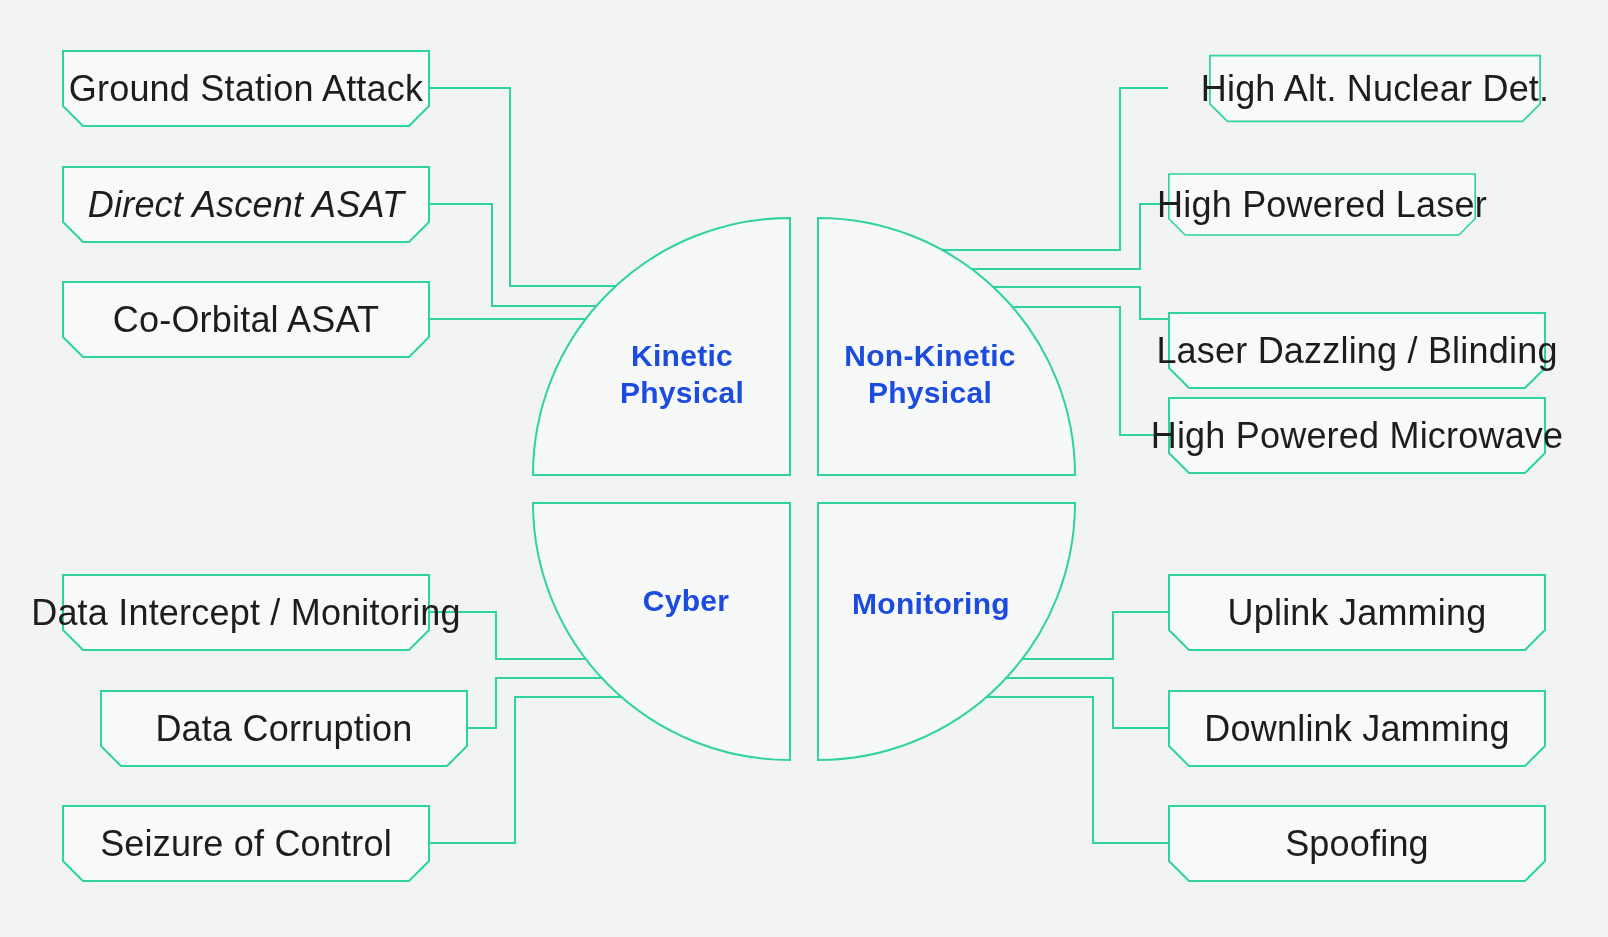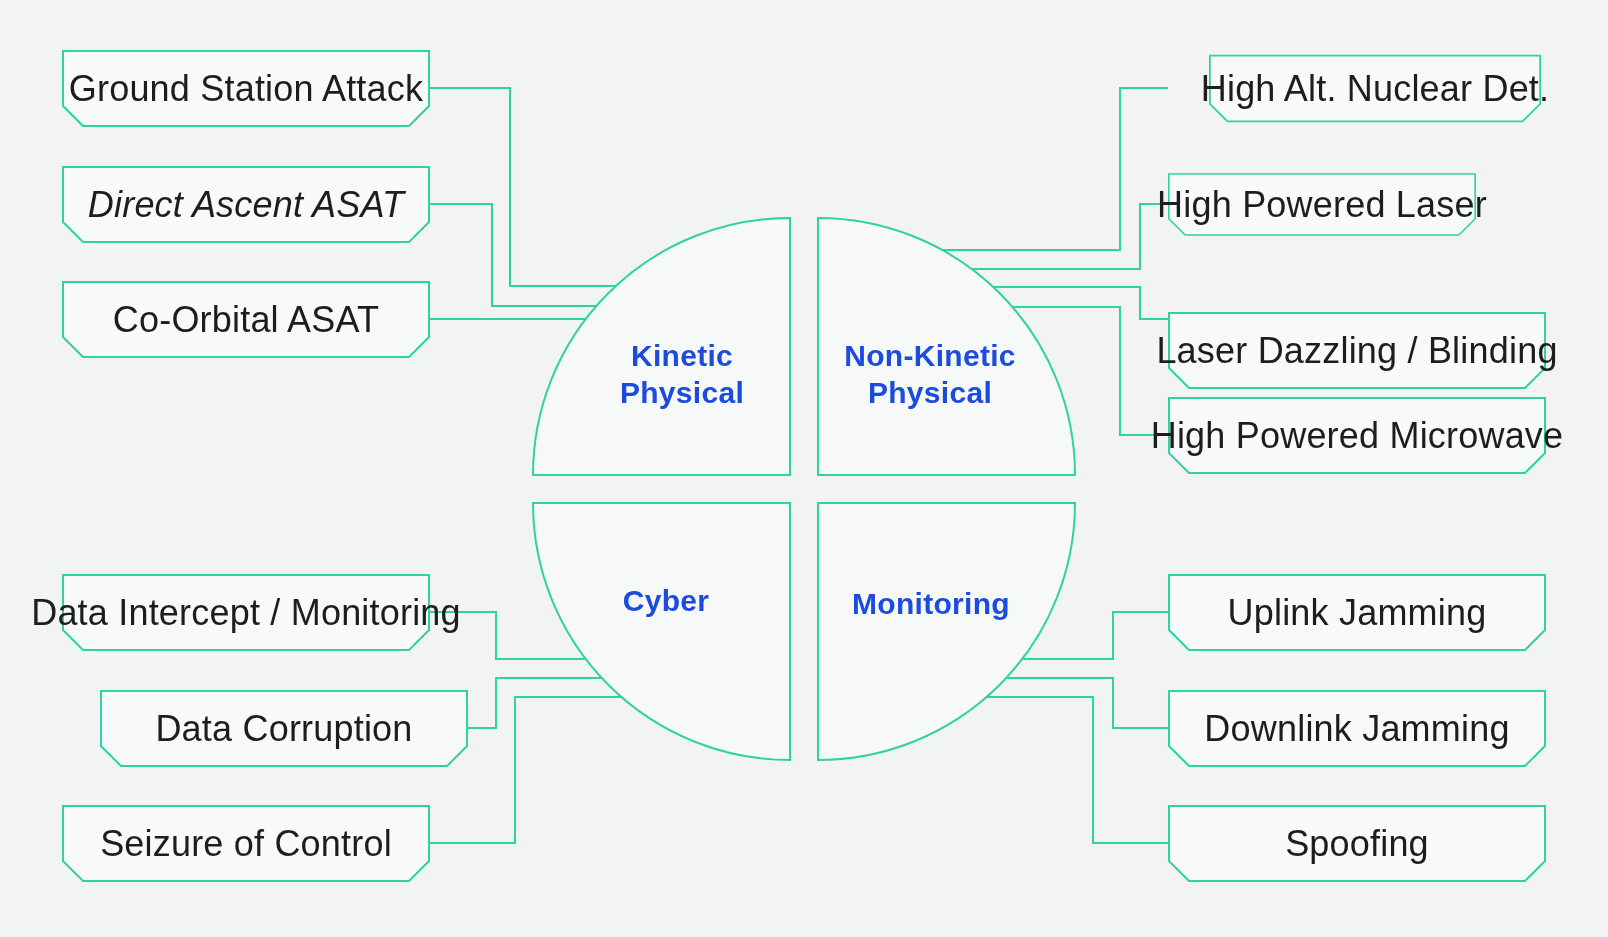--- a/index.html
+++ b/index.html
@@ -107,21 +107,21 @@
   </svg>
 
   <div class="qlabel" style="left:682px; top:374px;">
     <span>Kinetic</span>
     <span>Physical</span>
   </div>
   <div class="qlabel" style="left:930px; top:374px;">
     <span>Non-Kinetic</span>
     <span>Physical</span>
   </div>
-  <div class="qlabel" style="left:666px; top:600px;">
+  <div class="qlabel" style="left:686px; top:600px;">
     <span>Cyber</span>
   </div>
   <div class="qlabel" style="left:931px; top:603px;">
     <span>Monitoring</span>
   </div>
 
   <div class="tbox" style="left:62px; top:50px; width:368px;">
     <svg class="tbox-frame" viewBox="0 0 368 77" aria-hidden="true">
         <polygon points="1,1 367,1 367,56 347,76 21,76 1,56"></polygon>
       </svg>

